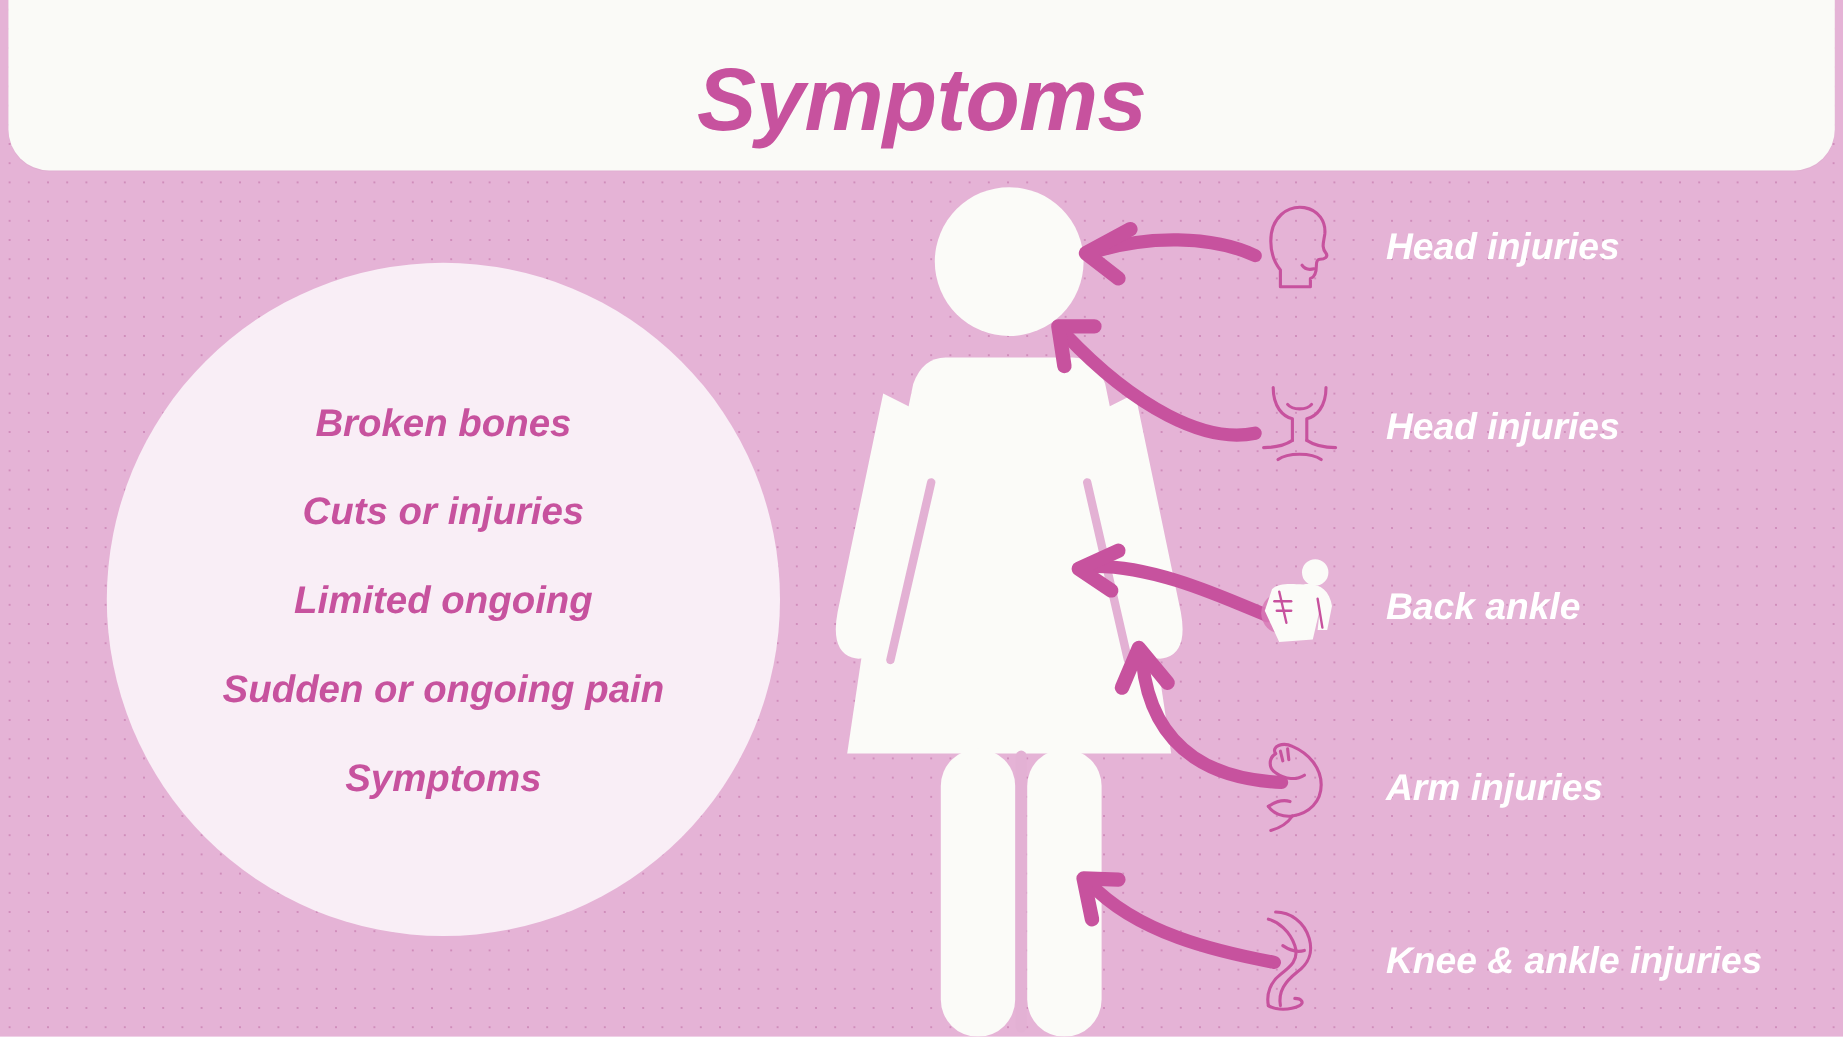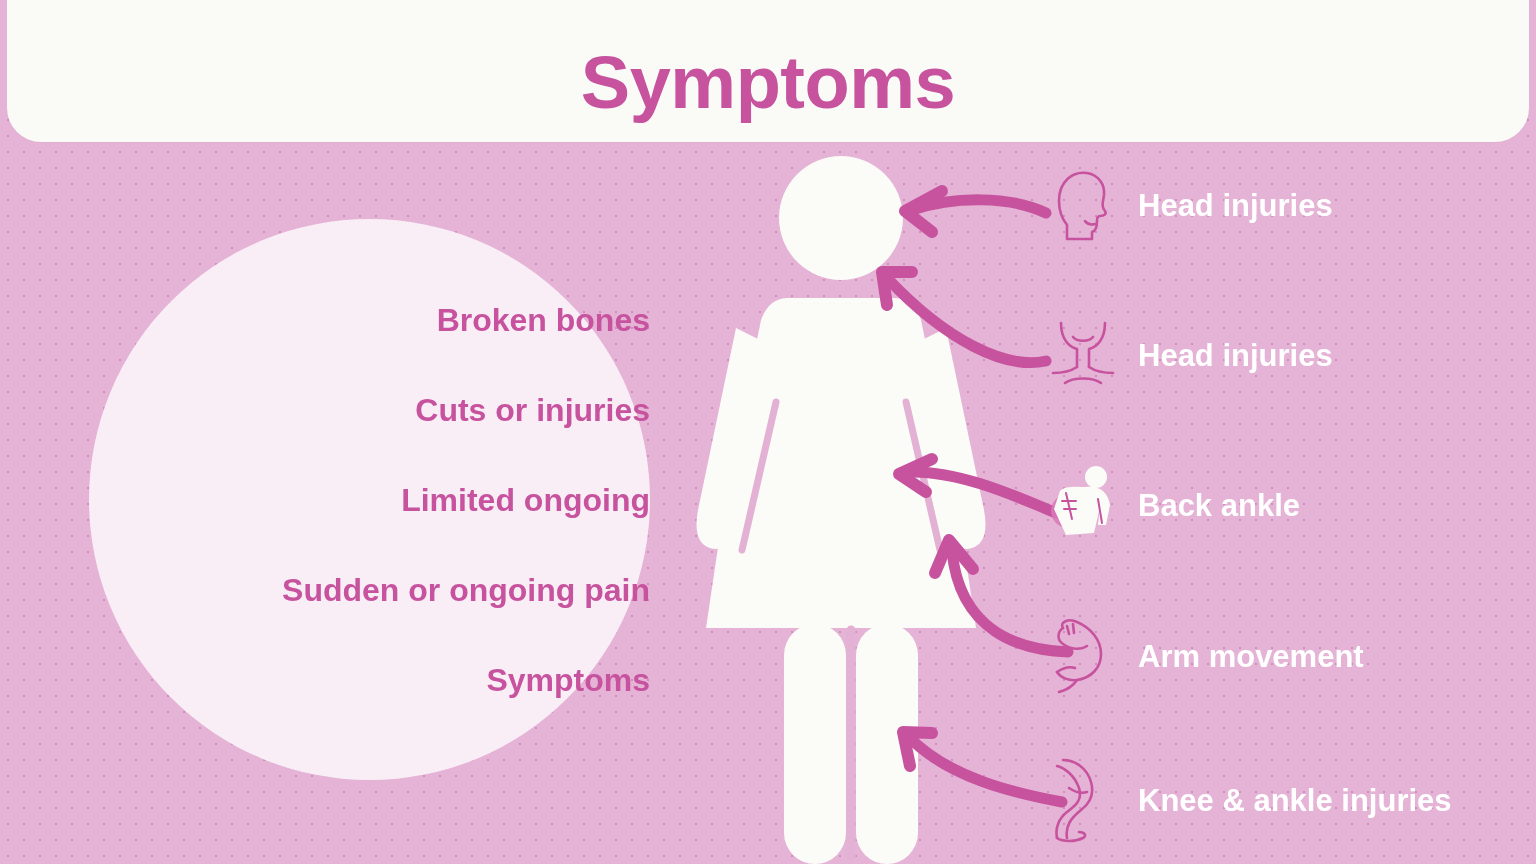--- a/index.html
+++ b/index.html
@@ -14,20 +14,21 @@
   #slide {
     position: relative;
     width: 1536px;
     height: 864px;
     overflow: hidden;
     background-color: #e5b3d6;
     background-image:
       radial-gradient(rgba(190,110,165,0.55) 1.1px, transparent 1.2px);
     background-size: 16px 16px;
     background-position: 0 0;
+    font-style: italic;
   }
 
   
   #header-bar {
     position: absolute;
     left: 7px;
     top: -34px;
     width: 1522px;
     height: 176px;
     background: #fafaf7;
@@ -53,23 +54,23 @@
   #symptom-circle {
     position: absolute;
     left: 89px;
     top: 219px;
     width: 561px;
     height: 561px;
     border-radius: 50%;
     background: #f9eef6;
     display: flex;
     flex-direction: column;
-    align-items: flex-end;
+    align-items: center;
     justify-content: center;
-    gap: 16px;
+    gap: 0;
   }
   .symptom-item {
     font-size: 32px;
     font-weight: bold;
     color: #c7529e;
     line-height: 1;
     text-align: center;
     margin: 0;
     padding: 21px 0;
     white-space: nowrap;
@@ -92,21 +93,21 @@
     width: 1536px;
     height: 864px;
     pointer-events: none;
   }
 
   
   .label-row {
     position: absolute;
     display: flex;
     align-items: center;
-    gap: 18px;
+    gap: 35px;
     height: 96px;
   }
   .label-icon {
     width: 74px;
     height: 90px;
     flex: 0 0 auto;
     display: flex;
     align-items: center;
     justify-content: center;
   }
@@ -274,21 +275,21 @@
           <path d="M 16 12 C 12 6 22 2 30 6 C 44 12 54 24 54 38 C 54 52 44 62 30 64
                    C 22 65 14 62 10 56"></path>
           <path d="M 16 12 C 10 16 10 24 16 28 C 24 34 34 34 40 30"></path>
           <path d="M 30 64 C 26 70 20 74 12 76"></path>
           <path d="M 10 56 C 16 52 22 50 28 52"></path>
           <path d="M 20 10 L 22 18"></path>
           <path d="M 26 8 L 27 17"></path>
         </g>
       </svg>
     </div>
-    <div class="label-text">Arm movement</div>
+    <div class="label-text">Arm injuries</div>
   </div>
 
   <div class="label-row" id="row-knee">
     <div class="label-icon">
       <svg width="68" height="92" viewBox="0 0 68 92" xmlns="http://www.w3.org/2000/svg">
         <g fill="none" stroke="#c7529e" stroke-width="2.6" stroke-linecap="round" stroke-linejoin="round">
           <path d="M 14 6 C 26 6 38 14 42 28 C 46 42 40 50 32 56
                    C 22 64 16 72 18 84"></path>
           <path d="M 8 12 C 16 14 26 22 30 34 C 34 46 26 52 18 58
                    C 10 64 6 74 8 84"></path>

